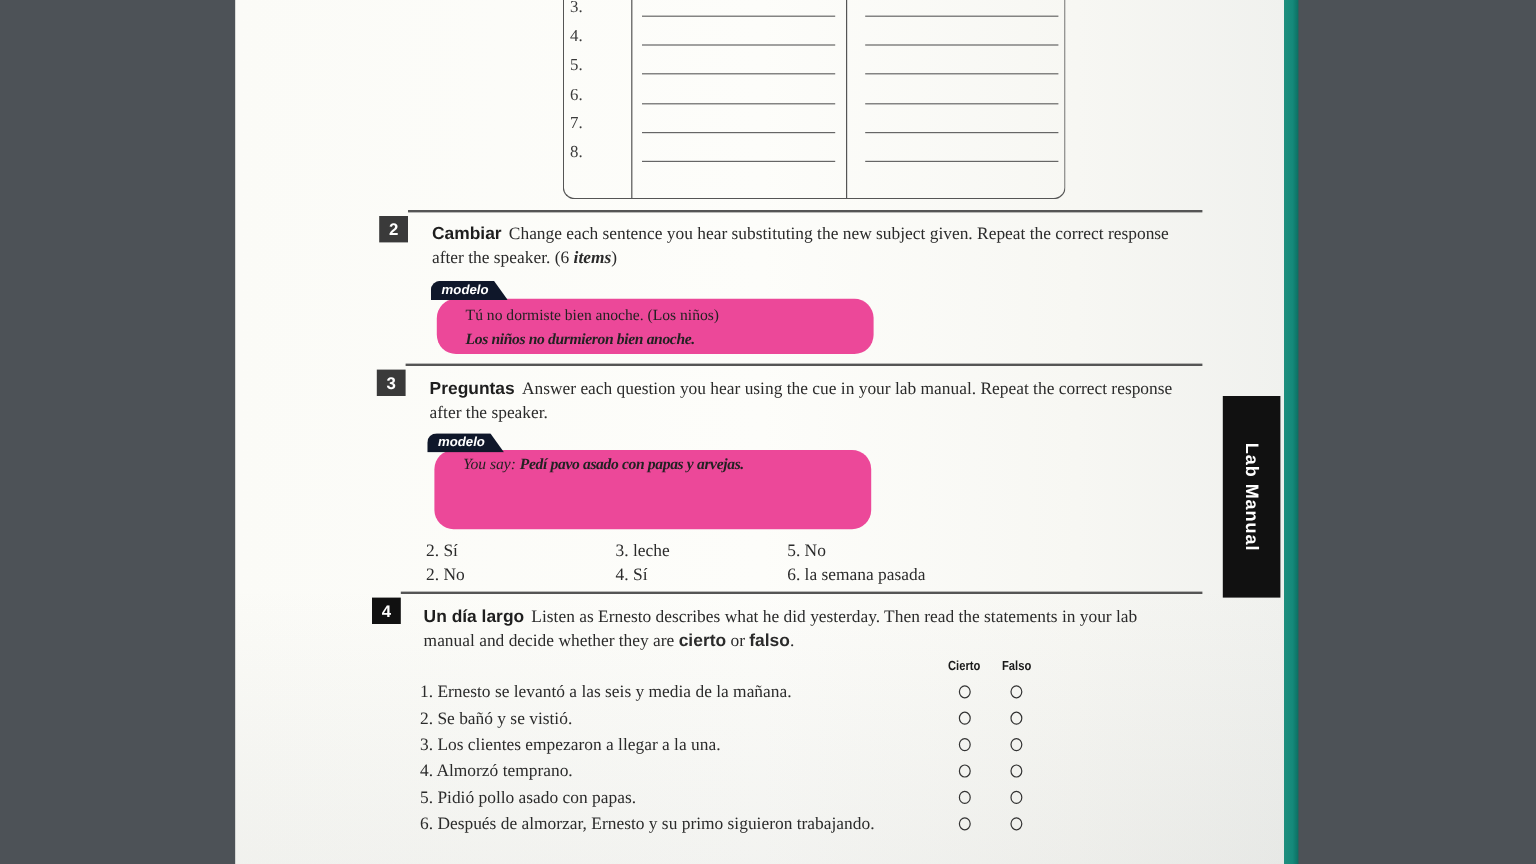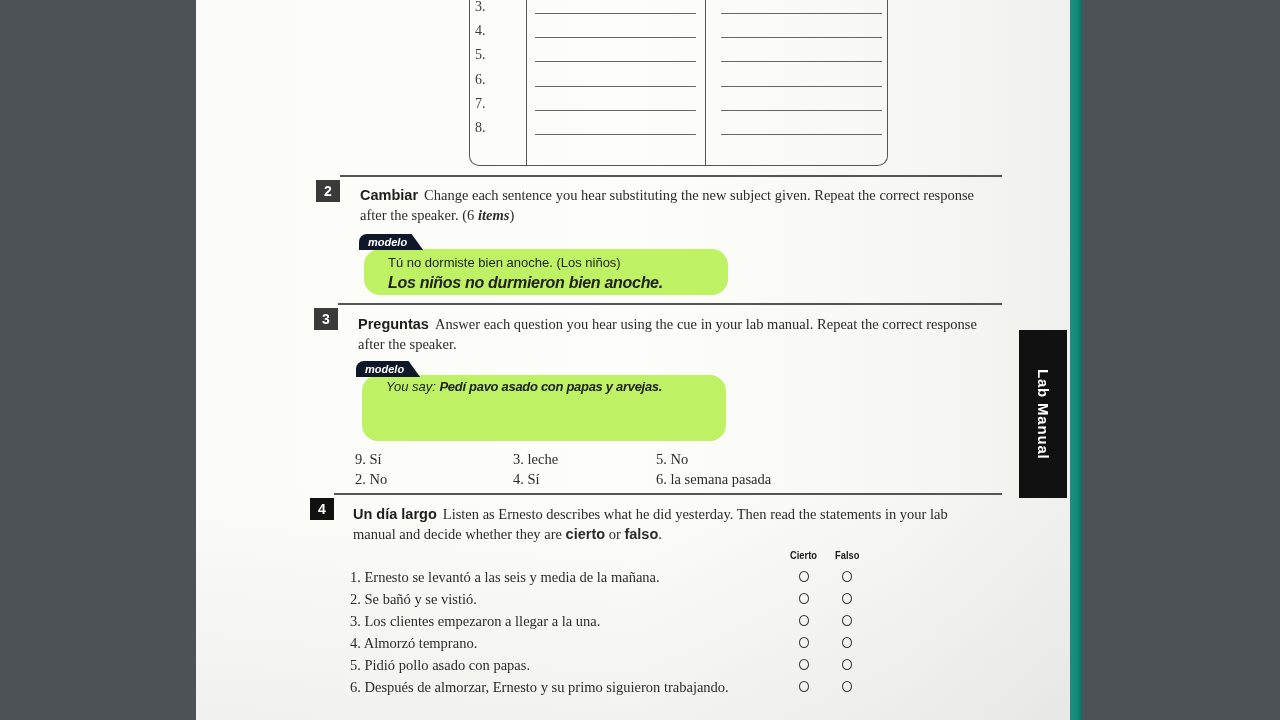--- a/index.html
+++ b/index.html
@@ -52,22 +52,22 @@
     .instr .bold-sans { font-family: "Liberation Sans", sans-serif; font-weight: bold; }
 
     .modelo-tag {
       position: absolute; height: 16px; padding: 0 16px 0 9px;
       background: #0f172a; color: #fff; font-family: "Liberation Sans", sans-serif;
       font-style: italic; font-weight: bold; font-size: 11px; line-height: 16px;
       border-radius: 8px 0 0 0;
       clip-path: polygon(0 0, 82% 0, 100% 100%, 0 100%);
     }
     .modelo-box {
-      position: absolute; background: #bef264; border-radius: 16px;
-      font-family: Liberation Sans, sans-serif; font-size: 13px; color: #222; padding: 4px 24px;
+      position: absolute; background: #ec4899; border-radius: 16px;
+      font-family: Liberation Serif, serif; font-size: 13px; color: #222; padding: 4px 24px;
       line-height: 20px;
     }
     .modelo-box .it { font-style: italic; }
     .modelo-box .bi { font-style: italic; font-weight: bold; letter-spacing: -0.3px; }
 
     .cue { position: absolute; font-size: 14.5px; color: #2b2b2b; }
 
     .colhead {
       position: absolute; font-family: "Liberation Sans", sans-serif; font-weight: bold; font-size: 11px;
       color: #1a1a1a; transform: scaleX(0.85); transform-origin: left;
@@ -130,35 +130,35 @@
 </div>
 
 <div class="rule" style="left:340px; top:175px; width:662px;"></div>
 <div class="sec-num" style="left:316px; top:180px;">2</div>
 <div class="instr" style="left:360px; top:185px; width:620px;">
   <span class="title">Cambiar</span><span>Change each sentence you hear substituting the new subject given. Repeat the correct response after the speaker.</span>
   <span>(6 </span><i><b>items</b></i><span>)</span>
 </div>
 <div class="modelo-box" style="left:364px; top:249px; width:364px; height:46px;">
   <div>Tú no dormiste bien anoche. (Los niños)</div>
-  <div class="bi" style="font-size:16px;">Los niños no durmieron bien anoche.</div>
+  <div class="bi" style="font-size:13px;">Los niños no durmieron bien anoche.</div>
 </div>
 <div class="modelo-tag" style="left:359px; top:234px;">modelo</div>
 
 <div class="rule" style="left:338px; top:303px; width:664px;"></div>
 <div class="sec-num" style="left:314px; top:308px;">3</div>
 <div class="instr" style="left:358px; top:314px; width:630px;">
   <span class="title">Preguntas</span><span>Answer each question you hear using the cue in your lab manual. Repeat the correct response after the speaker.</span>
 </div>
 <div class="modelo-box" style="left:362px; top:375px; width:364px; height:66px; padding-top:2px;">
   <div><span class="it">You say:</span> <span class="bi">Pedí pavo asado con papas y arvejas.</span></div>
 </div>
 <div class="modelo-tag" style="left:356px; top:361px;">modelo</div>
 
-<div class="cue" style="left:355px; top:451px;">9. Sí</div>
+<div class="cue" style="left:355px; top:451px;">2. Sí</div>
 <div class="cue" style="left:355px; top:471px;">2. No</div>
 <div class="cue" style="left:513px; top:451px;">3.  leche</div>
 <div class="cue" style="left:513px; top:471px;">4.  Sí</div>
 <div class="cue" style="left:656px; top:451px;">5. No</div>
 <div class="cue" style="left:656px; top:471px;">6. la semana pasada</div>
 
 <div class="rule" style="left:334px; top:493px; width:668px;"></div>
 <div class="sec-num dark" style="left:310px; top:498px;">4</div>
 <div class="instr" style="left:353px; top:504px; width:640px;">
   <span class="title">Un día largo</span><span>Listen as Ernesto describes what he did yesterday. Then read the statements in your lab manual and decide whether they are </span><span class="bold-sans">cierto</span><span> or </span><span class="bold-sans">falso</span><span>.</span>

